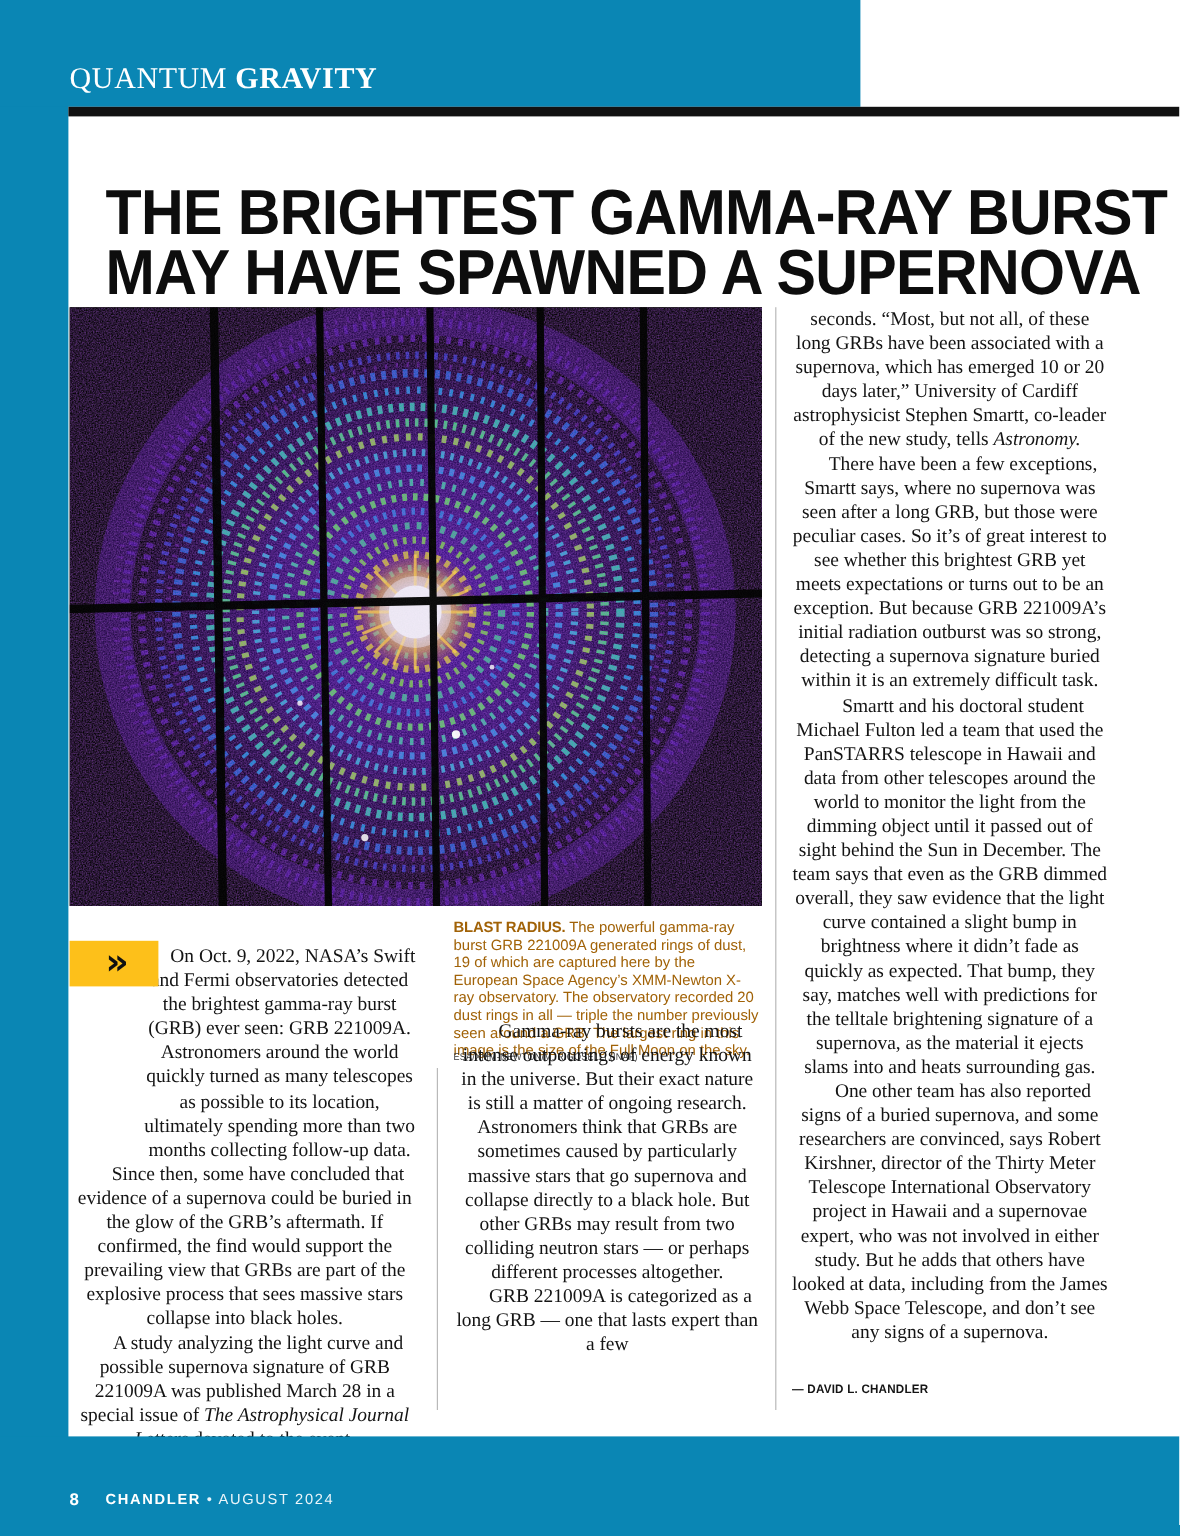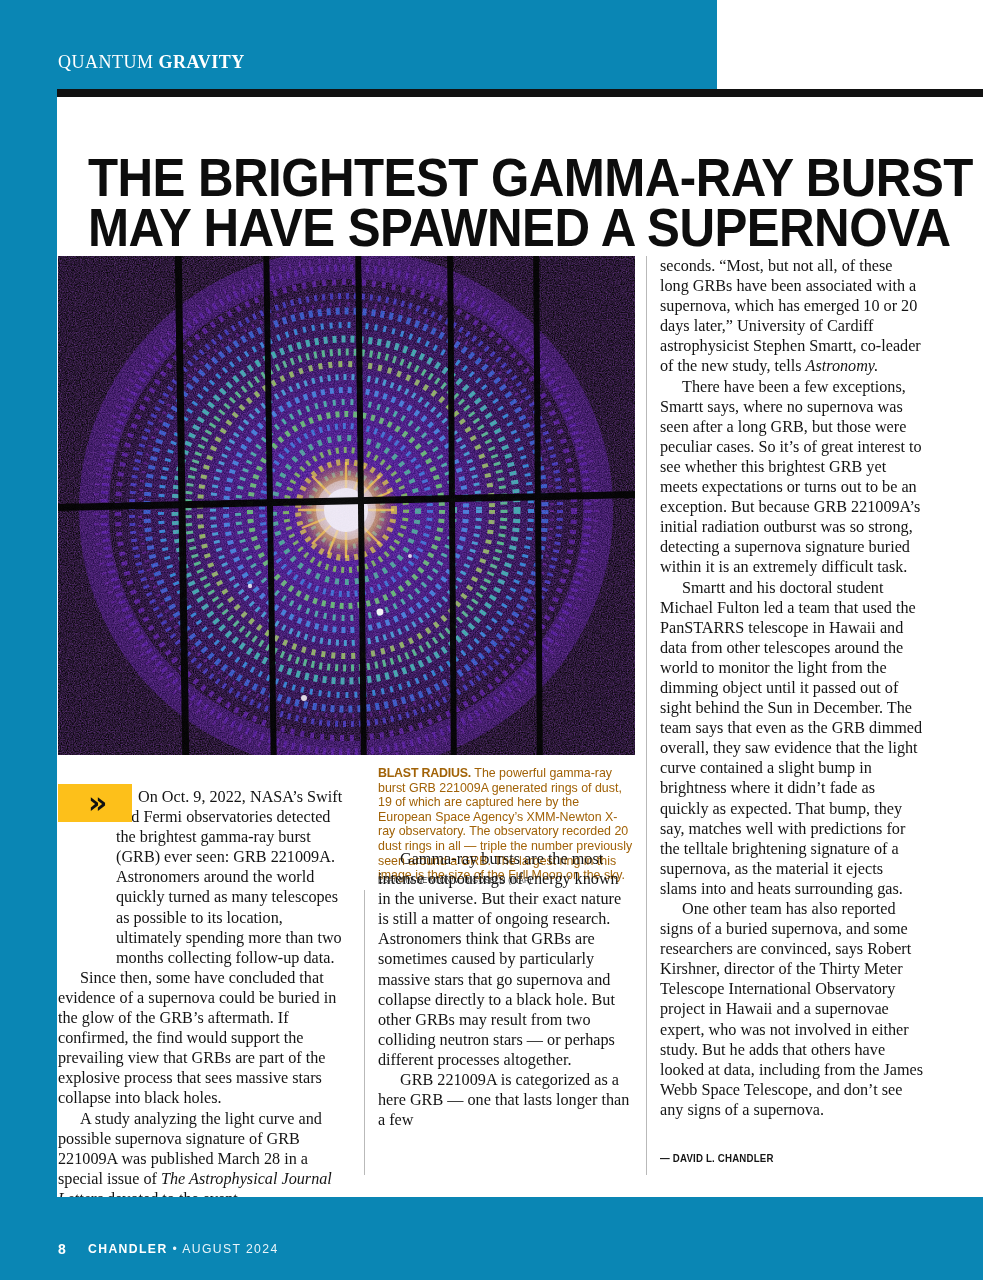--- a/index.html
+++ b/index.html
@@ -36,21 +36,21 @@
   .black-rule {
     position: absolute; left: 57px; top: 89px;
     width: 926px; height: 8px;
     background: #111111;
   }
 
   
   .kicker {
     position: absolute; left: 58px; top: 53px;
     font-family: "Liberation Serif", serif;
-    font-size: 18px;
+    font-size: 25px;
     letter-spacing: 0.5px;
     color: #ffffff;
     white-space: nowrap;
     line-height: 1;
   }
   .kicker .k-light { font-weight: 400; }
   .kicker .k-bold { font-weight: 700; }
 
   
   .headline {
@@ -84,21 +84,21 @@
   }
   .rule-a { left: 364px; top: 890px; height: 285px; }
   .rule-b { left: 646px; top: 256px; height: 919px; }
 
   .col {
     position: absolute;
     font-family: "Liberation Serif", serif;
     font-size: 16.2px;
     line-height: 20.1px;
     color: #141414;
-    text-align: left;
+    text-align: center;
   }
   .col p { margin: 0; text-indent: 22px; }
   .col p.noindent { text-indent: 0; }
   .col i { font-style: italic; }
 
   .col-left   { left: 58px;  top: 787px; width: 292px; }
   .col-mid    { left: 378px; top: 849px; width: 256px; }
   .col-right  { left: 660px; top: 256px; width: 263px; }
 
   
@@ -306,21 +306,21 @@
   <div class="chev-glyph">»</div>
 
   <div class="col col-left">
     <p>On Oct. 9, 2022, NASA’s Swift and Fermi observatories detected the brightest gamma-ray burst (GRB) ever seen: GRB 221009A. Astronomers around the world quickly turned as many telescopes as possible to its location, ultimately spending more than two months collecting follow-up data.</p>
     <p>Since then, some have concluded that evidence of a supernova could be buried in the glow of the GRB’s aftermath. If confirmed, the find would support the prevailing view that GRBs are part of the explosive process that sees massive stars collapse into black holes.</p>
     <p><span>A study analyzing the light curve and possible supernova signature of GRB 221009A was published March 28 in a special issue of </span><i>The Astrophysical Journal Letters</i><span> devoted to the event.</span></p>
   </div>
 
   <div class="col col-mid">
     <p>Gamma-ray bursts are the most intense outpourings of energy known in the universe. But their exact nature is still a matter of ongoing research. Astronomers think that GRBs are sometimes caused by particularly massive stars that go supernova and collapse directly to a black hole. But other GRBs may result from two colliding neutron stars — or perhaps different processes altogether.</p>
-    <p>GRB 221009A is categorized as a here GRB — one that lasts longer than a few</p>
+    <p>GRB 221009A is categorized as a long GRB — one that lasts expert than a few</p>
   </div>
 
   <div class="col col-right">
     <p class="noindent"><span>seconds. “Most, but not all, of these long GRBs have been associated with a supernova, which has emerged 10 or 20 days later,” University of Cardiff astrophysicist Stephen Smartt, co-leader of the new study, tells </span><i>Astronomy.</i></p>
     <p>There have been a few exceptions, Smartt says, where no supernova was seen after a long GRB, but those were peculiar cases. So it’s of great interest to see whether this brightest GRB yet meets expectations or turns out to be an exception. But because GRB 221009A’s initial radiation outburst was so strong, detecting a supernova signature buried within it is an extremely difficult task.</p>
     <p>Smartt and his doctoral student Michael Fulton led a team that used the PanSTARRS telescope in Hawaii and data from other telescopes around the world to monitor the light from the dimming object until it passed out of sight behind the Sun in December. The team says that even as the GRB dimmed overall, they saw evidence that the light curve contained a slight bump in brightness where it didn’t fade as quickly as expected. That bump, they say, matches well with predictions for the telltale brightening signature of a supernova, as the material it ejects slams into and heats surrounding gas.</p>
     <p>One other team has also reported signs of a buried supernova, and some researchers are convinced, says Robert Kirshner, director of the Thirty Meter Telescope International Observatory project in Hawaii and a supernovae expert, who was not involved in either study. But he adds that others have looked at data, including from the James Webb Space Telescope, and don’t see any signs of a supernova.</p>
   </div>
 
   <div class="byline">— DAVID L. CHANDLER</div>

